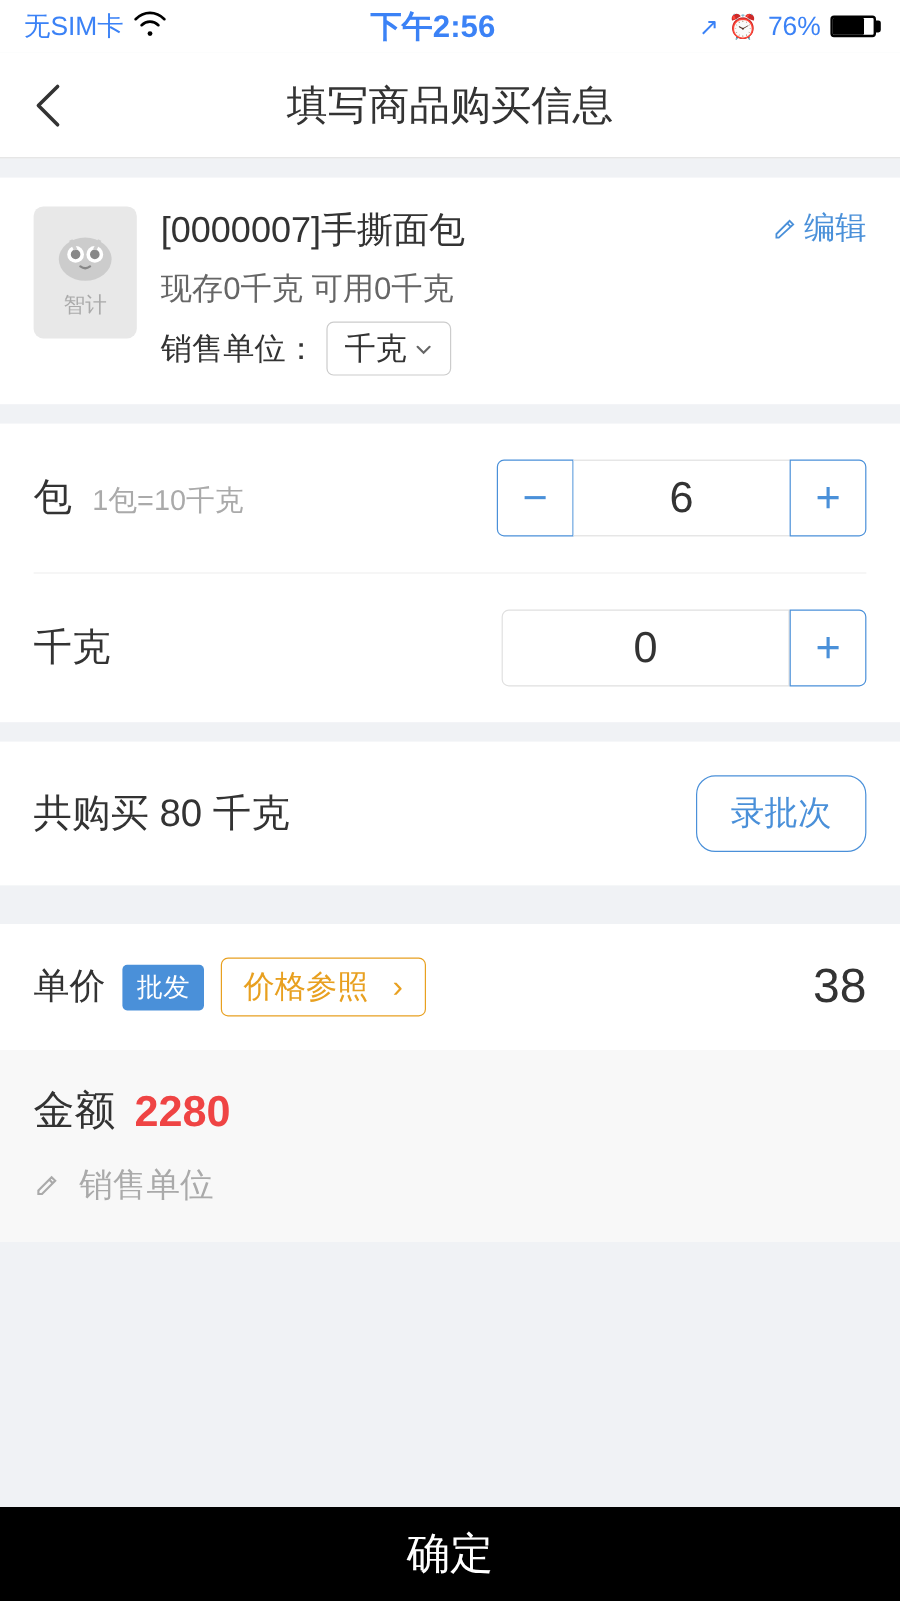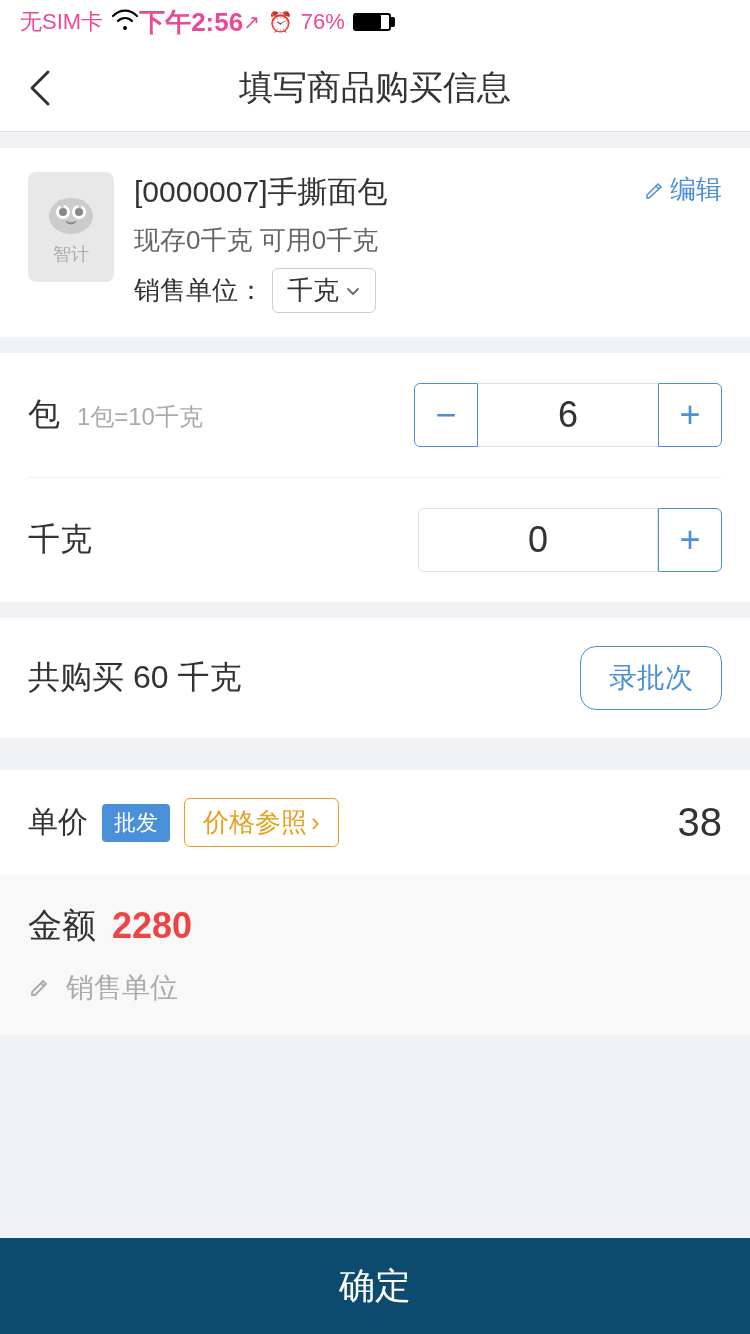--- a/index.html
+++ b/index.html
@@ -12,24 +12,25 @@
       position: relative;
     }
 
     
     .status-bar {
       width: 750px;
       height: 44px;
       background: #fff;
       display: flex;
       align-items: center;
+      justify-content: space-between;
       padding: 0 20px;
       font-size: 24px;
       font-weight: 500;
-      color: #ec4899;
+      color: #3b82f6;
     }
     .status-bar-left { display: flex; align-items: center; gap: 8px; font-size: 22px; }
     .status-bar-center { font-size: 26px; font-weight: 600; }
     .status-bar-right { display: flex; align-items: center; gap: 8px; font-size: 22px; }
     .battery-icon {
       width: 38px; height: 18px;
       border: 2px solid #000;
       border-radius: 3px;
       position: relative;
       display: inline-flex;
@@ -274,21 +275,21 @@
     }
     .price-ref-btn {
       border: 1.5px solid #e8a020;
       color: #e8a020;
       font-size: 26px;
       padding: 6px 18px;
       border-radius: 6px;
       background: #fff;
       display: flex;
       align-items: center;
-      gap: 4px;
+      gap: 20px;
       cursor: pointer;
     }
     .price-value {
       margin-left: auto;
       font-size: 40px;
       color: #333;
       font-weight: 400;
     }
 
     
@@ -328,22 +329,22 @@
     
     .grey-body {
       background: #f0f2f5;
       flex: 1;
       min-height: 380px;
     }
 
     
     .confirm-btn {
       width: 750px;
-      height: 96px;
-      background: #0c4a6e;
+      height: 78px;
+      background: #000000;
       color: #fff;
       font-size: 36px;
       display: flex;
       align-items: center;
       justify-content: center;
       cursor: pointer;
       border: none;
       position: fixed;
       bottom: 0;
       left: 0;
@@ -445,21 +446,21 @@
     <div class="stepper">
       <input class="stepper-input-right" type="text" value="0" style="border-radius: 6px 0px 0px 6px;">
       <button class="stepper-btn-right-only">+</button>
     </div>
   </div>
 </div>
 
 <div class="section-divider"></div>
 
 <div class="summary-section">
-  <span class="summary-text">共购买 60 千克</span>
+  <span class="summary-text">共购买 80 千克</span>
   <button class="record-batch-btn">录批次</button>
 </div>
 
 <div class="section-divider"></div>
 
 <div class="price-section">
   <span class="price-label">单价</span>
   <span class="price-tag-batch">批发</span>
   <button class="price-ref-btn">
     <span>价格参照</span>

